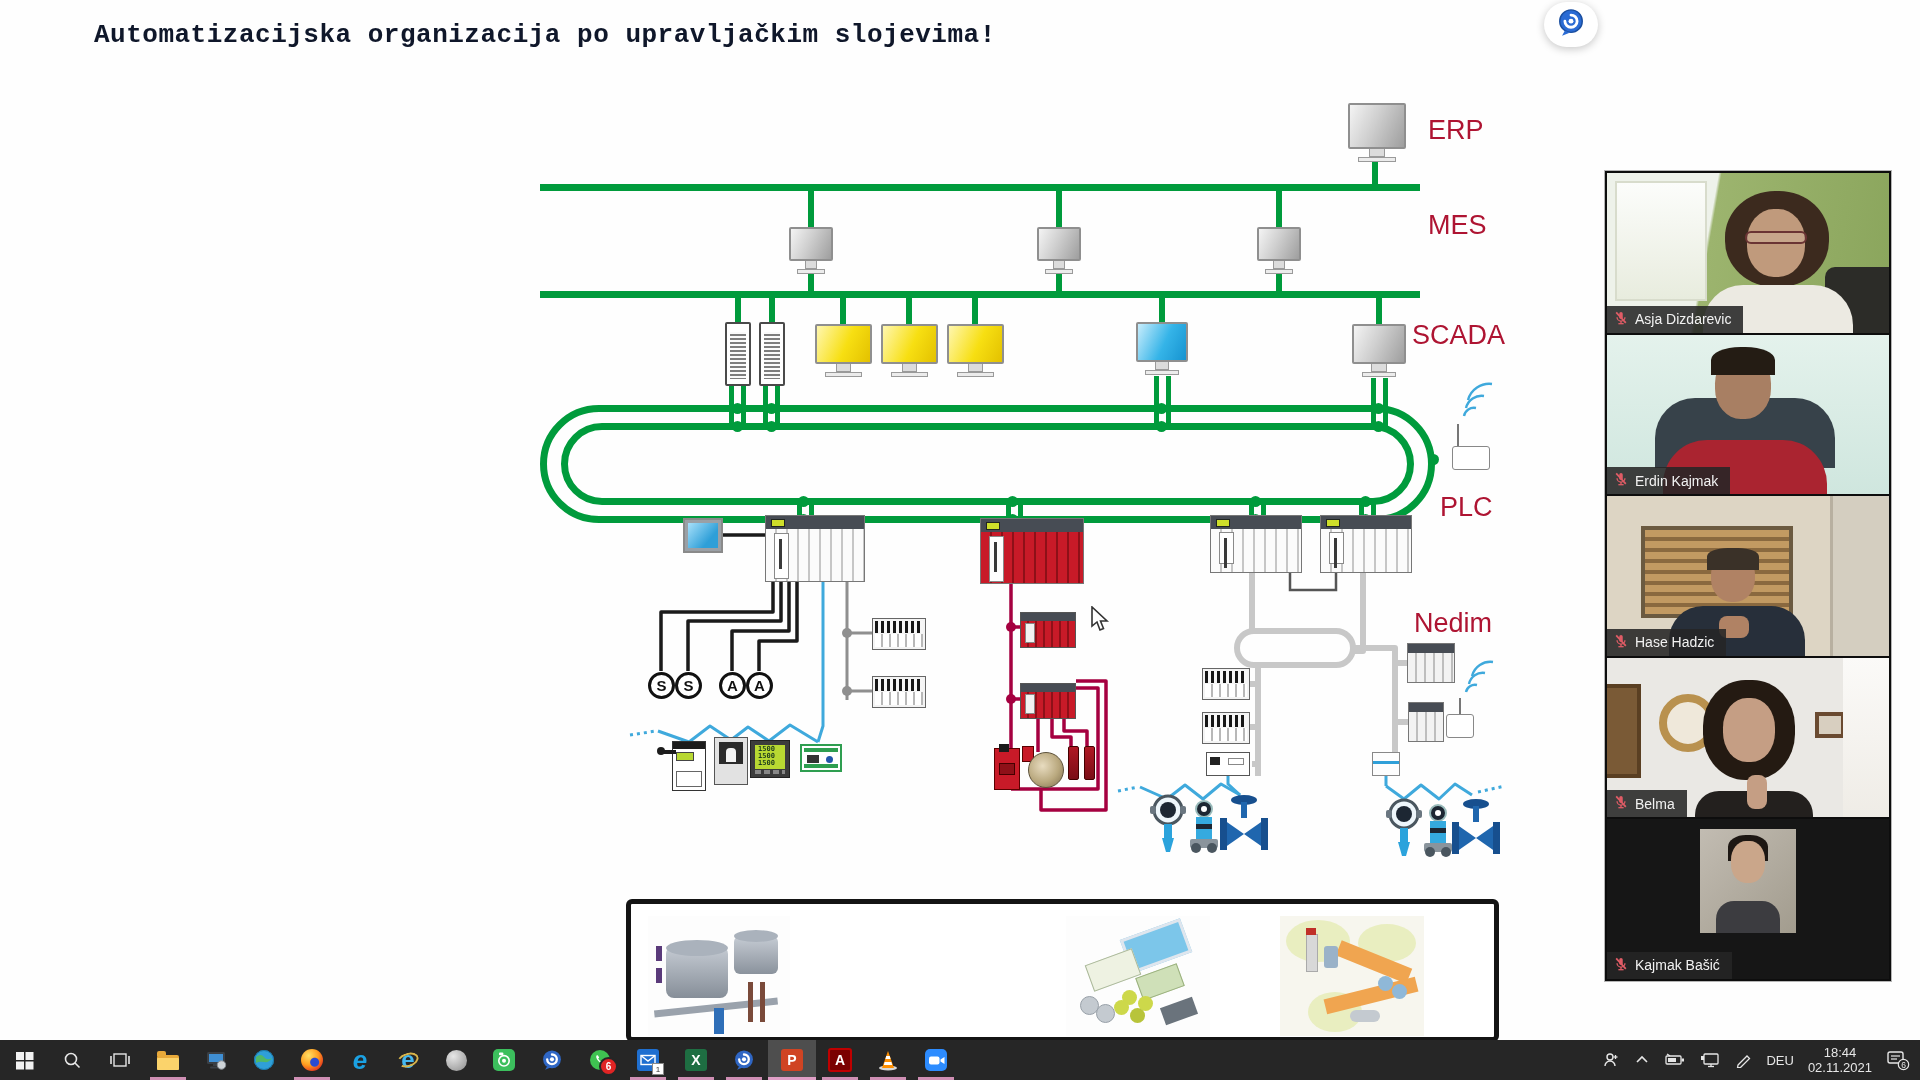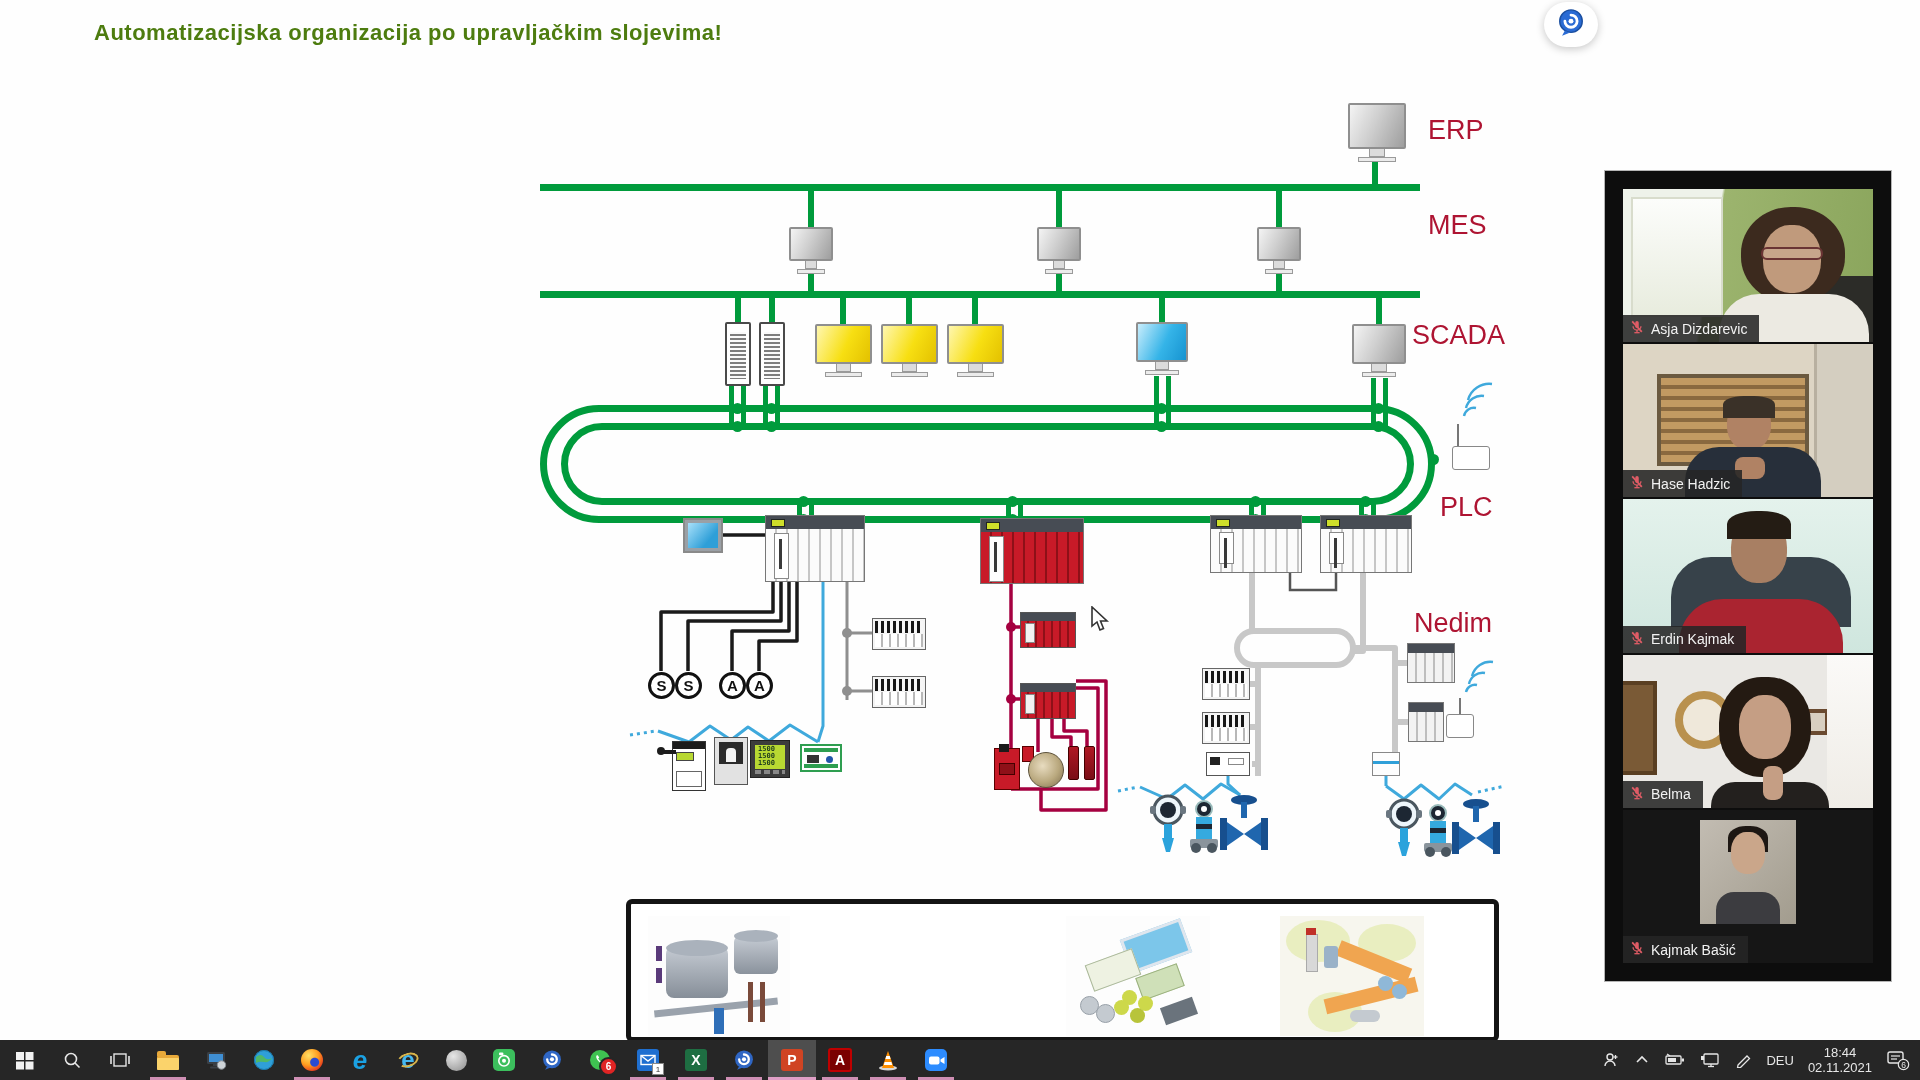--- a/index.html
+++ b/index.html
@@ -1,20 +1,20 @@
 <!DOCTYPE html>
 <html><head>
 <meta charset="utf-8">
 <style>
   html,body{margin:0;padding:0;background:#000;}
   #screen{position:relative;width:1920px;height:1080px;background:#fefefe;overflow:hidden;
           font-family:"Liberation Sans",sans-serif;}
   .abs{position:absolute;}
   
-  #slide-title{position:absolute;left:94px;top:20px;font-size:22px;font-weight:bold;color:#4d7c0f;letter-spacing:.5px;}
+  #slide-title{position:absolute;left:94px;top:20px;font-size:26px;font-weight:bold;color:#0f172a;letter-spacing:.5px;font-family:Liberation Mono, monospace;}
   .dr-label{position:absolute;color:#ae1432;font-size:27px;}
   .gline{position:absolute;background:#009b3c;}
   .gdot{position:absolute;width:11px;height:11px;border-radius:50%;background:#009b3c;}
   .ring{position:absolute;border:7px solid #009b3c;border-radius:60px;box-sizing:border-box;}
   
   .monitor{position:absolute;}
   .monitor .scr{box-sizing:border-box;border:2px solid #8f8f8f;border-radius:2px;height:calc(100% - 14px);}
   .monitor .neck{margin:0 auto;width:28%;height:8px;background:#dcdcdc;border:1px solid #9a9a9a;border-top:none;box-sizing:border-box;}
   .monitor .foot{margin:0 auto;width:64%;height:5px;background:#ececec;border:1px solid #9a9a9a;box-sizing:border-box;}
   .scr-gray{background:linear-gradient(115deg,#f4f4f4 0%,#cfcfcf 45%,#9e9e9e 100%);}
@@ -86,21 +86,21 @@
   #gallery-box{position:absolute;left:626px;top:899px;width:873px;height:143px;border:5px solid #141414;
                border-radius:6px;background:#fff;box-sizing:border-box;}
   .thumb{position:absolute;top:916px;width:142px;height:120px;background:#fdfdfd;overflow:hidden;}
   .thumb .r{position:absolute;}
   .cap{position:absolute;right:4px;top:6px;width:54px;text-align:left;line-height:7px;}
   .cap .c1{font-size:5px;color:#666;display:block;}
   .cap .c2{font-size:8px;font-weight:bold;color:#3dcd58;display:block;}
   .cap .c3{font-size:6px;color:#3dcd58;display:block;}
   
   #sidebar{position:absolute;left:1604px;top:170px;width:288px;height:812px;background:#0d0d0d;
-           border:1px solid #b5b5b5;box-sizing:border-box;padding:18px;display:flex;flex-direction:column;gap:2px;z-index:30;}
+           border:1px solid #b5b5b5;box-sizing:border-box;padding:2px;display:flex;flex-direction:column;gap:2px;z-index:30;}
   .vtile{position:relative;flex:1;background:#1b1b1b;overflow:hidden;}
   .vtile .art{position:absolute;inset:0;}
   .namebadge{position:absolute;left:0;bottom:0;display:flex;align-items:center;gap:7px;
              background:rgba(38,38,38,.88);padding:4px 12px 4px 7px;color:#f2f2f2;font-size:14px;z-index:3;}
   .pp{position:absolute;}
   
   #taskbar{position:absolute;left:0;top:1040px;width:1920px;height:40px;background:#262626;display:flex;
            align-items:stretch;z-index:50;color:#e6e6e6;}
   .tbtn{position:relative;width:48px;display:flex;align-items:center;justify-content:center;}
   .tbtn.run::after{content:"";position:absolute;bottom:0;left:6px;right:6px;height:3px;background:#cf8fb4;}
@@ -544,55 +544,55 @@
               <rect x="6" y="1" width="4" height="8" rx="2" fill="#e05c66"></rect>
               <path d="M3.5 7 a4.5 4.5 0 0 0 9 0" stroke="#e05c66" fill="none" stroke-width="1.5"></path>
               <line x1="8" y1="11.5" x2="8" y2="14" stroke="#e05c66" stroke-width="1.5"></line>
               <line x1="5" y1="14.5" x2="11" y2="14.5" stroke="#e05c66" stroke-width="1.5"></line>
               <line x1="2.5" y1="1.5" x2="13.5" y2="13.5" stroke="#e05c66" stroke-width="2"></line>
             </svg></span>
         <span>Asja Dizdarevic</span>
         </div>
     </div>
     <div class="vtile">
+      <div class="art" style="background:linear-gradient(#e4f2ec,#cfe6de);">
+        <div class="pp" style="left:48px;bottom:26px;width:180px;height:70px;background:#37424a;border-radius:40px 40px 0 0;"></div>
+        <div class="pp" style="left:108px;top:18px;width:56px;height:66px;background:#a87f63;border-radius:46%;"></div>
+        <div class="pp" style="left:104px;top:12px;width:64px;height:28px;background:#241c14;border-radius:46% 46% 0 0;"></div>
+        <div class="pp" style="left:56px;bottom:0;width:164px;height:54px;background:#aa2430;border-radius:44px 44px 0 0;"></div>
+      </div>
+      <div class="namebadge">
+        <span><svg width="14" height="16" viewBox="0 0 16 16">
+              <rect x="6" y="1" width="4" height="8" rx="2" fill="#e05c66"></rect>
+              <path d="M3.5 7 a4.5 4.5 0 0 0 9 0" stroke="#e05c66" fill="none" stroke-width="1.5"></path>
+              <line x1="8" y1="11.5" x2="8" y2="14" stroke="#e05c66" stroke-width="1.5"></line>
+              <line x1="5" y1="14.5" x2="11" y2="14.5" stroke="#e05c66" stroke-width="1.5"></line>
+              <line x1="2.5" y1="1.5" x2="13.5" y2="13.5" stroke="#e05c66" stroke-width="2"></line>
+            </svg></span>
+        <span>Erdin Kajmak</span>
+        </div>
+    </div>
+    <div class="vtile">
       <div class="art" style="background:#ddd5c4;">
         <div class="pp" style="left:34px;top:30px;width:152px;height:92px;background:repeating-linear-gradient(0deg,#c29a62 0 7px,#8a693f 7px 11px);border:4px solid #6b5a40;box-sizing:border-box;"></div>
         <div class="pp" style="right:0;top:0;width:56px;height:100%;background:#d4cec0;border-left:3px solid #b8b0a0;"></div>
         <div class="pp" style="left:104px;top:56px;width:44px;height:50px;background:#b08264;border-radius:46%;"></div>
         <div class="pp" style="left:100px;top:52px;width:52px;height:22px;background:#3a3128;border-radius:40% 40% 0 0;"></div>
         <div class="pp" style="left:62px;bottom:0;width:136px;height:50px;background:#272f3a;border-radius:34px 34px 0 0;"></div>
         <div class="pp" style="left:112px;bottom:18px;width:30px;height:22px;background:#b08264;border-radius:8px;"></div>
       </div>
       <div class="namebadge">
         <span><svg width="14" height="16" viewBox="0 0 16 16">
               <rect x="6" y="1" width="4" height="8" rx="2" fill="#e05c66"></rect>
               <path d="M3.5 7 a4.5 4.5 0 0 0 9 0" stroke="#e05c66" fill="none" stroke-width="1.5"></path>
               <line x1="8" y1="11.5" x2="8" y2="14" stroke="#e05c66" stroke-width="1.5"></line>
               <line x1="5" y1="14.5" x2="11" y2="14.5" stroke="#e05c66" stroke-width="1.5"></line>
               <line x1="2.5" y1="1.5" x2="13.5" y2="13.5" stroke="#e05c66" stroke-width="2"></line>
             </svg></span>
         <span>Hase Hadzic</span>
-        </div>
-    </div>
-    <div class="vtile">
-      <div class="art" style="background:linear-gradient(#e4f2ec,#cfe6de);">
-        <div class="pp" style="left:48px;bottom:26px;width:180px;height:70px;background:#37424a;border-radius:40px 40px 0 0;"></div>
-        <div class="pp" style="left:108px;top:18px;width:56px;height:66px;background:#a87f63;border-radius:46%;"></div>
-        <div class="pp" style="left:104px;top:12px;width:64px;height:28px;background:#241c14;border-radius:46% 46% 0 0;"></div>
-        <div class="pp" style="left:56px;bottom:0;width:164px;height:54px;background:#aa2430;border-radius:44px 44px 0 0;"></div>
-      </div>
-      <div class="namebadge">
-        <span><svg width="14" height="16" viewBox="0 0 16 16">
-              <rect x="6" y="1" width="4" height="8" rx="2" fill="#e05c66"></rect>
-              <path d="M3.5 7 a4.5 4.5 0 0 0 9 0" stroke="#e05c66" fill="none" stroke-width="1.5"></path>
-              <line x1="8" y1="11.5" x2="8" y2="14" stroke="#e05c66" stroke-width="1.5"></line>
-              <line x1="5" y1="14.5" x2="11" y2="14.5" stroke="#e05c66" stroke-width="1.5"></line>
-              <line x1="2.5" y1="1.5" x2="13.5" y2="13.5" stroke="#e05c66" stroke-width="2"></line>
-            </svg></span>
-        <span>Erdin Kajmak</span>
         </div>
     </div>
     <div class="vtile">
       <div class="art" style="background:#eae8e4;">
         <div class="pp" style="left:-8px;top:26px;width:42px;height:94px;background:#7a5a36;border:4px solid #5a3f22;box-sizing:border-box;"></div>
         <div class="pp" style="left:52px;top:36px;width:58px;height:58px;border:8px solid #b9914e;border-radius:50%;background:#efe8da;box-sizing:border-box;"></div>
         <div class="pp" style="right:44px;top:54px;width:30px;height:26px;border:4px solid #6a4a30;background:#d8cfc0;box-sizing:border-box;"></div>
         <div class="pp" style="right:0;top:0;width:46px;height:100%;background:linear-gradient(#fbfaf8,#efece6);"></div>
         <div class="pp" style="left:96px;top:22px;width:92px;height:100px;background:#241a12;border-radius:46%;"></div>
         <div class="pp" style="left:116px;top:40px;width:52px;height:64px;background:#c59e84;border-radius:46%;"></div>

